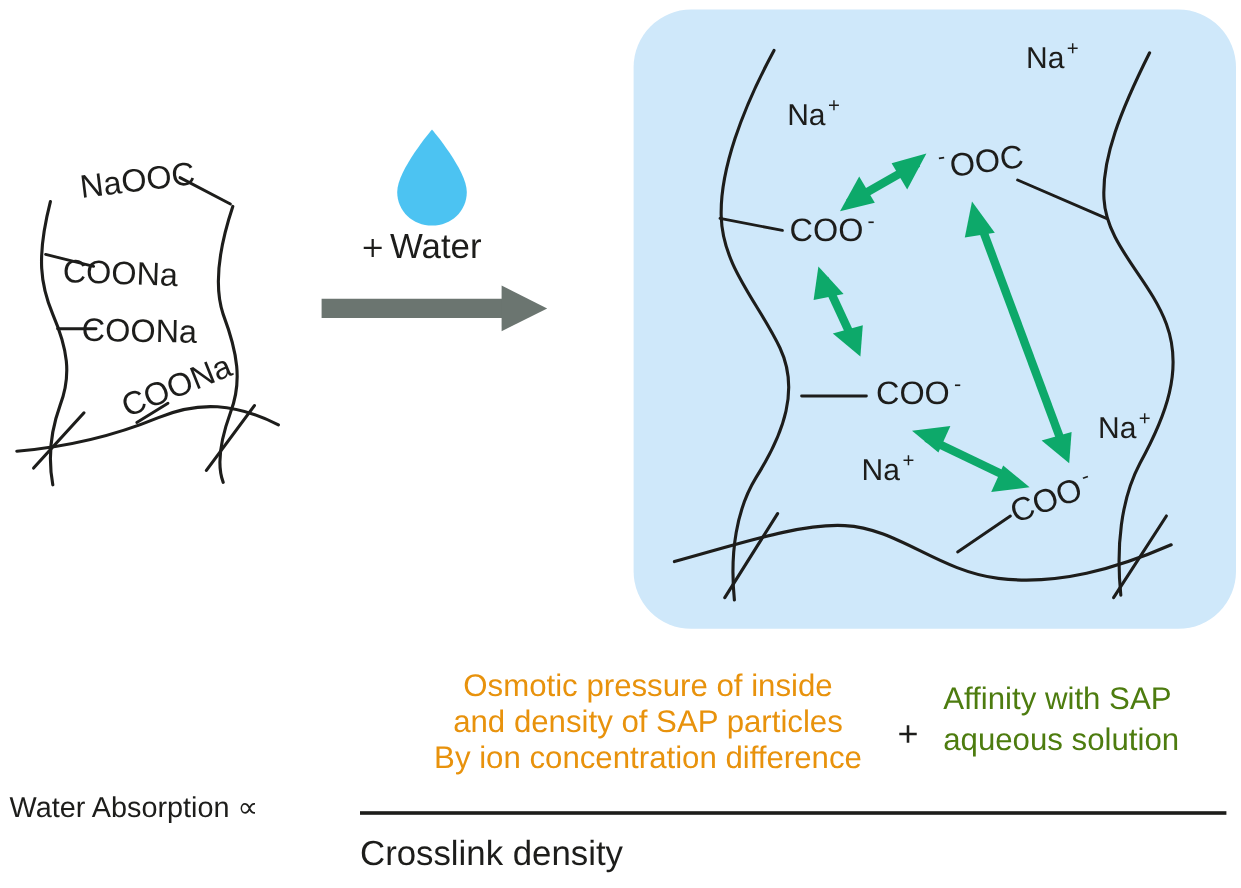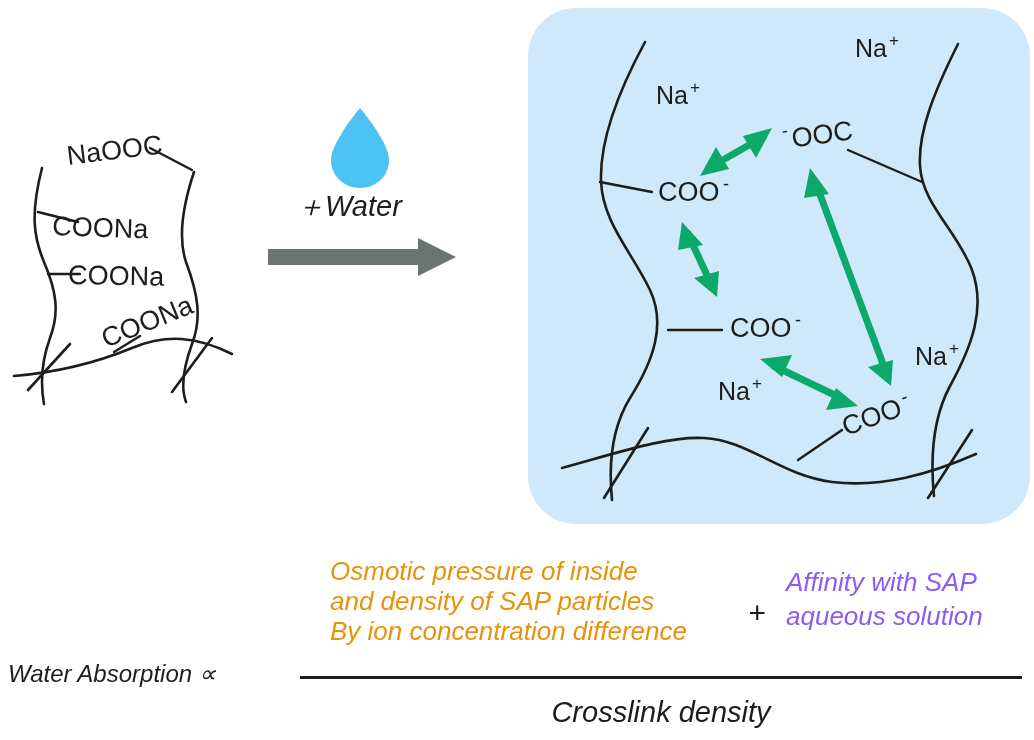--- a/index.html
+++ b/index.html
@@ -60,61 +60,61 @@
     stroke: #0da96a;
     stroke-width: 7;
     stroke-linecap: butt;
   }
   .formula-layer {
     position: absolute;
     left: 0;
     top: 0;
     width: 1012px;
     height: 740px;
-    font-style: italic;
   }
   .fx-item {
     position: absolute;
     white-space: nowrap;
     line-height: 1.16;
   }
   #water-absorption-label {
     left: 8px;
     top: 660px;
     font-size: 24px;
     color: #1d1d1b;
   }
   #numerator-orange {
     left: 330px;
     top: 556px;
     width: 420px;
+    text-align: center;
     font-size: 26px;
     color: #e8920c;
     white-space: normal;
   }
   #plus-sign {
     left: 748px;
     top: 596px;
     font-size: 30px;
     color: #1d1d1b;
   }
   #numerator-black {
     left: 786px;
     top: 566px;
     width: 240px;
     font-size: 26px;
-    color: #8b5cf6;
+    color: #4d7c0f;
     white-space: normal;
     line-height: 1.3;
   }
   #denominator-label {
     left: 300px;
     top: 696px;
     width: 722px;
-    text-align: center;
+    text-align: left;
     font-size: 29px;
     color: #1d1d1b;
   }
   #plus-water-label {
     left: 296px;
     top: 190px;
     font-size: 29px;
     color: #1d1d1b;
   }
   .fraction-bar {

